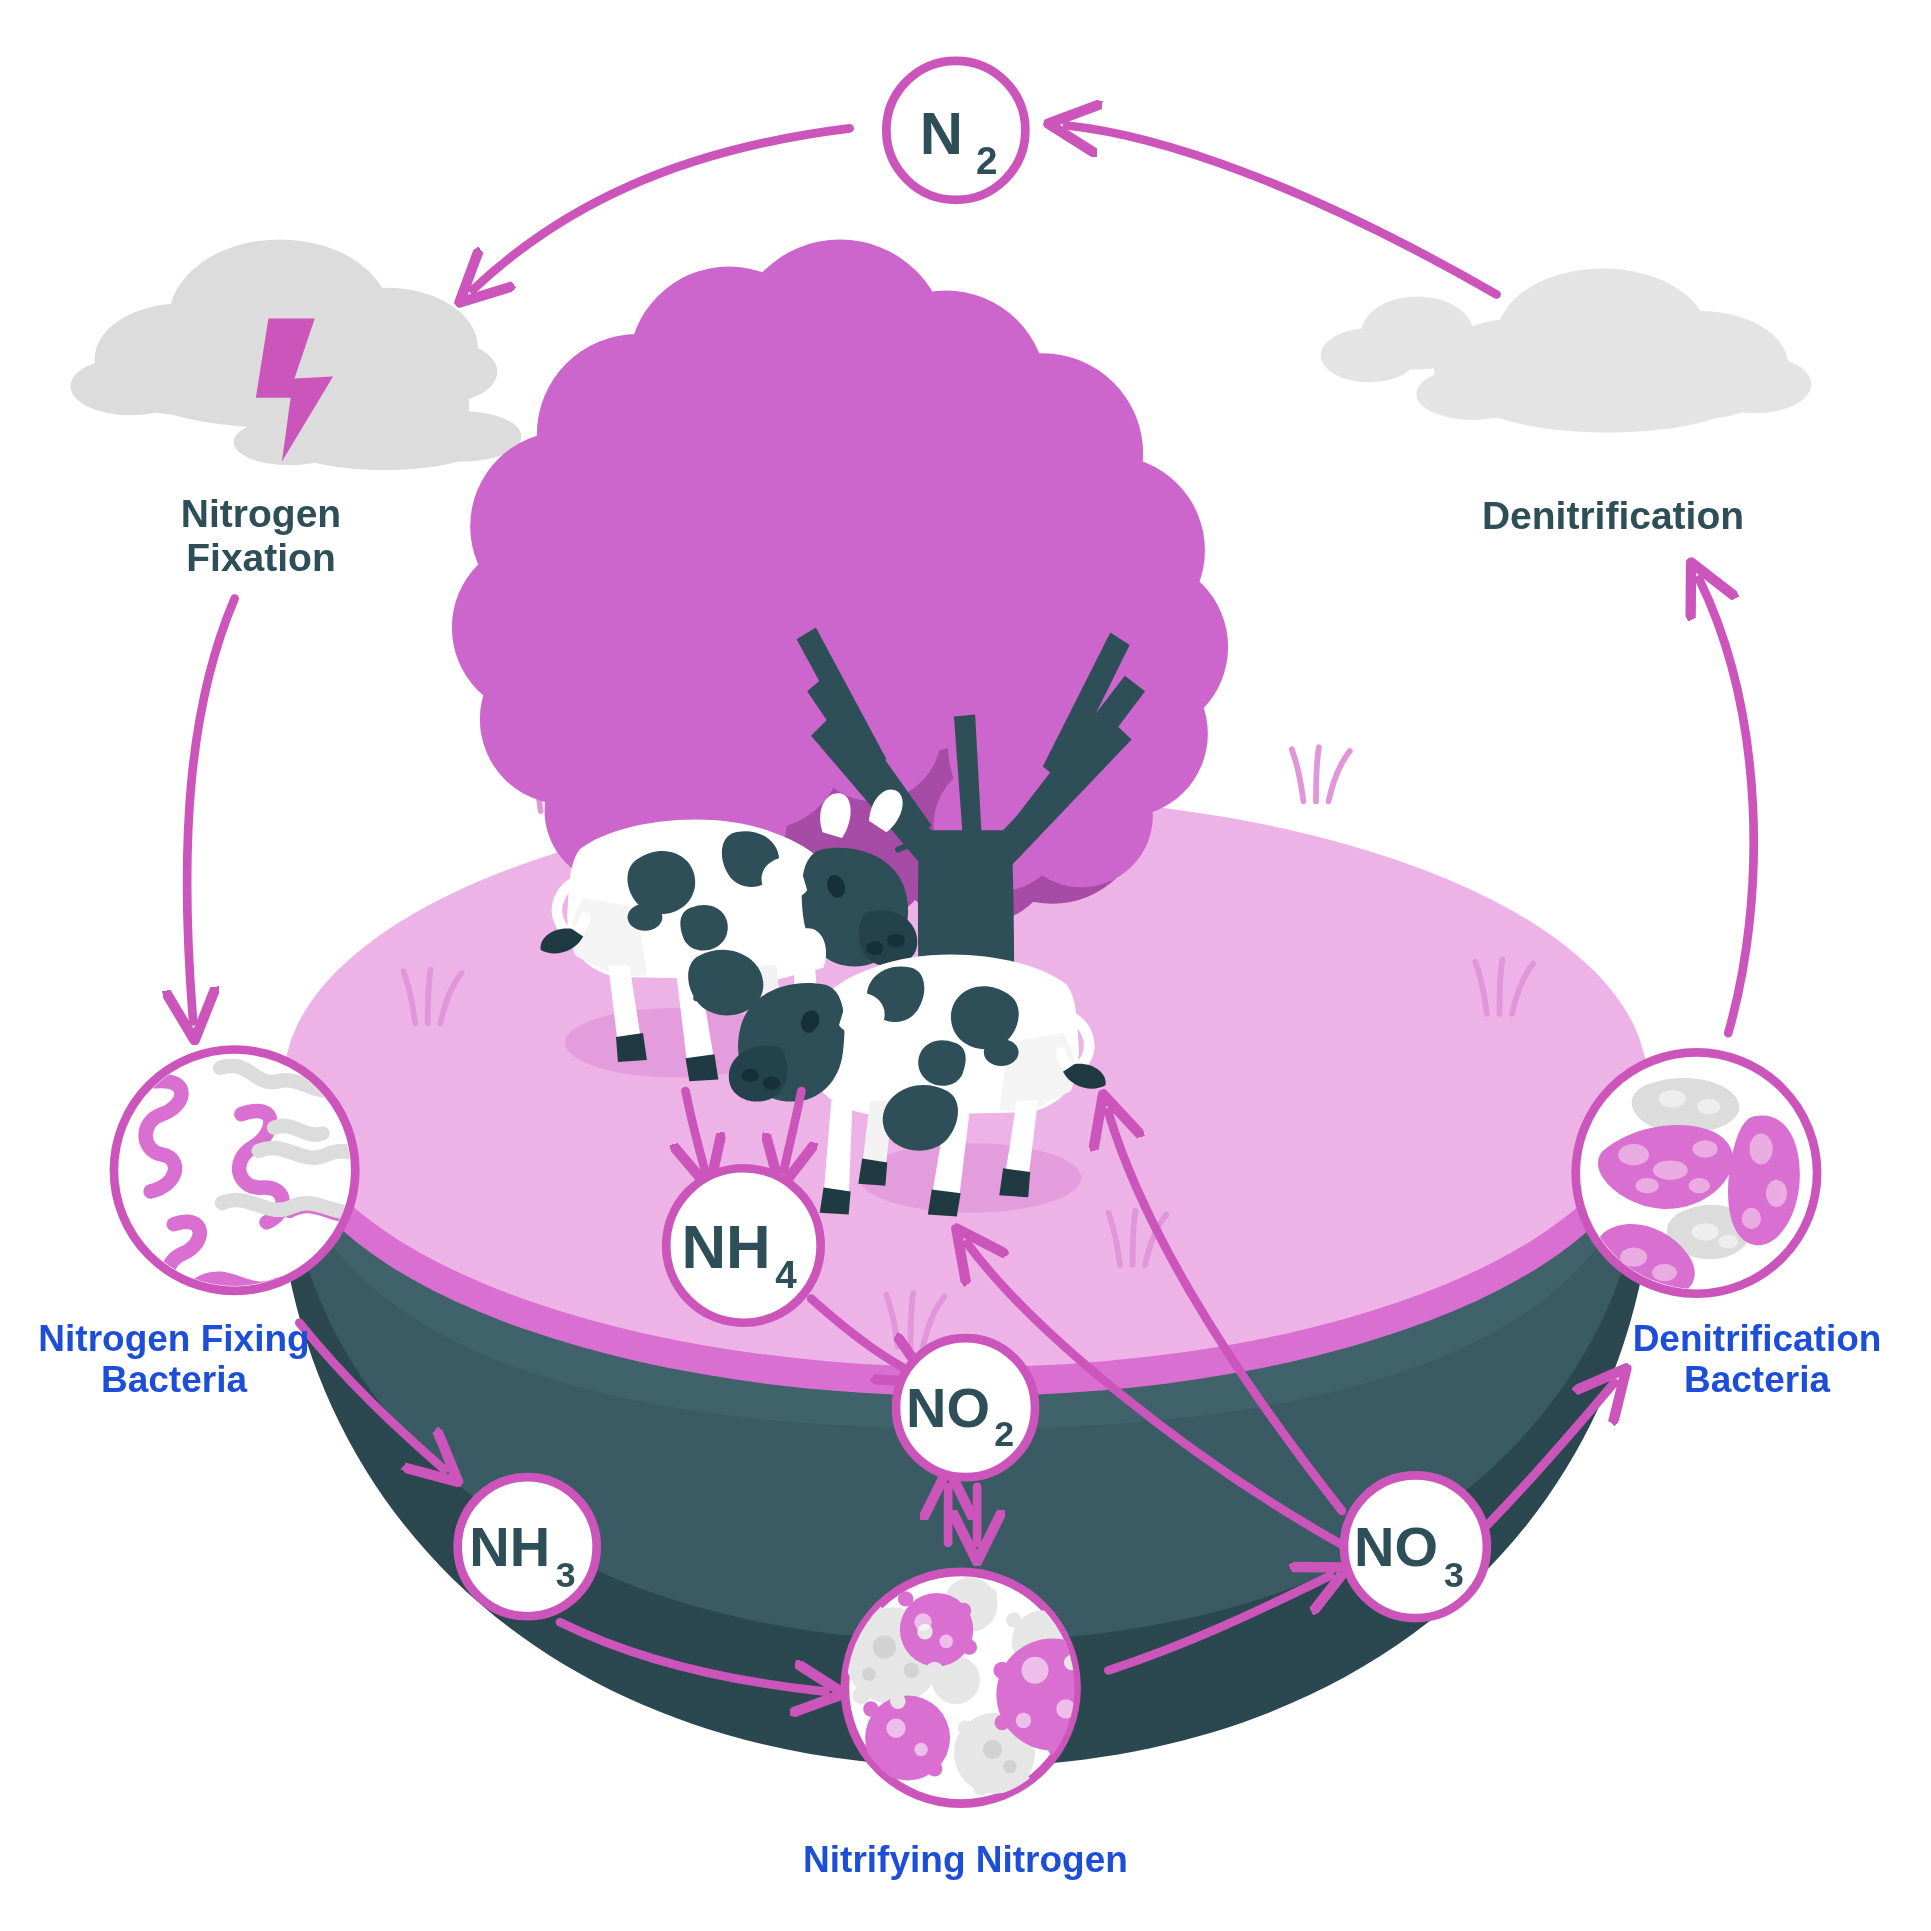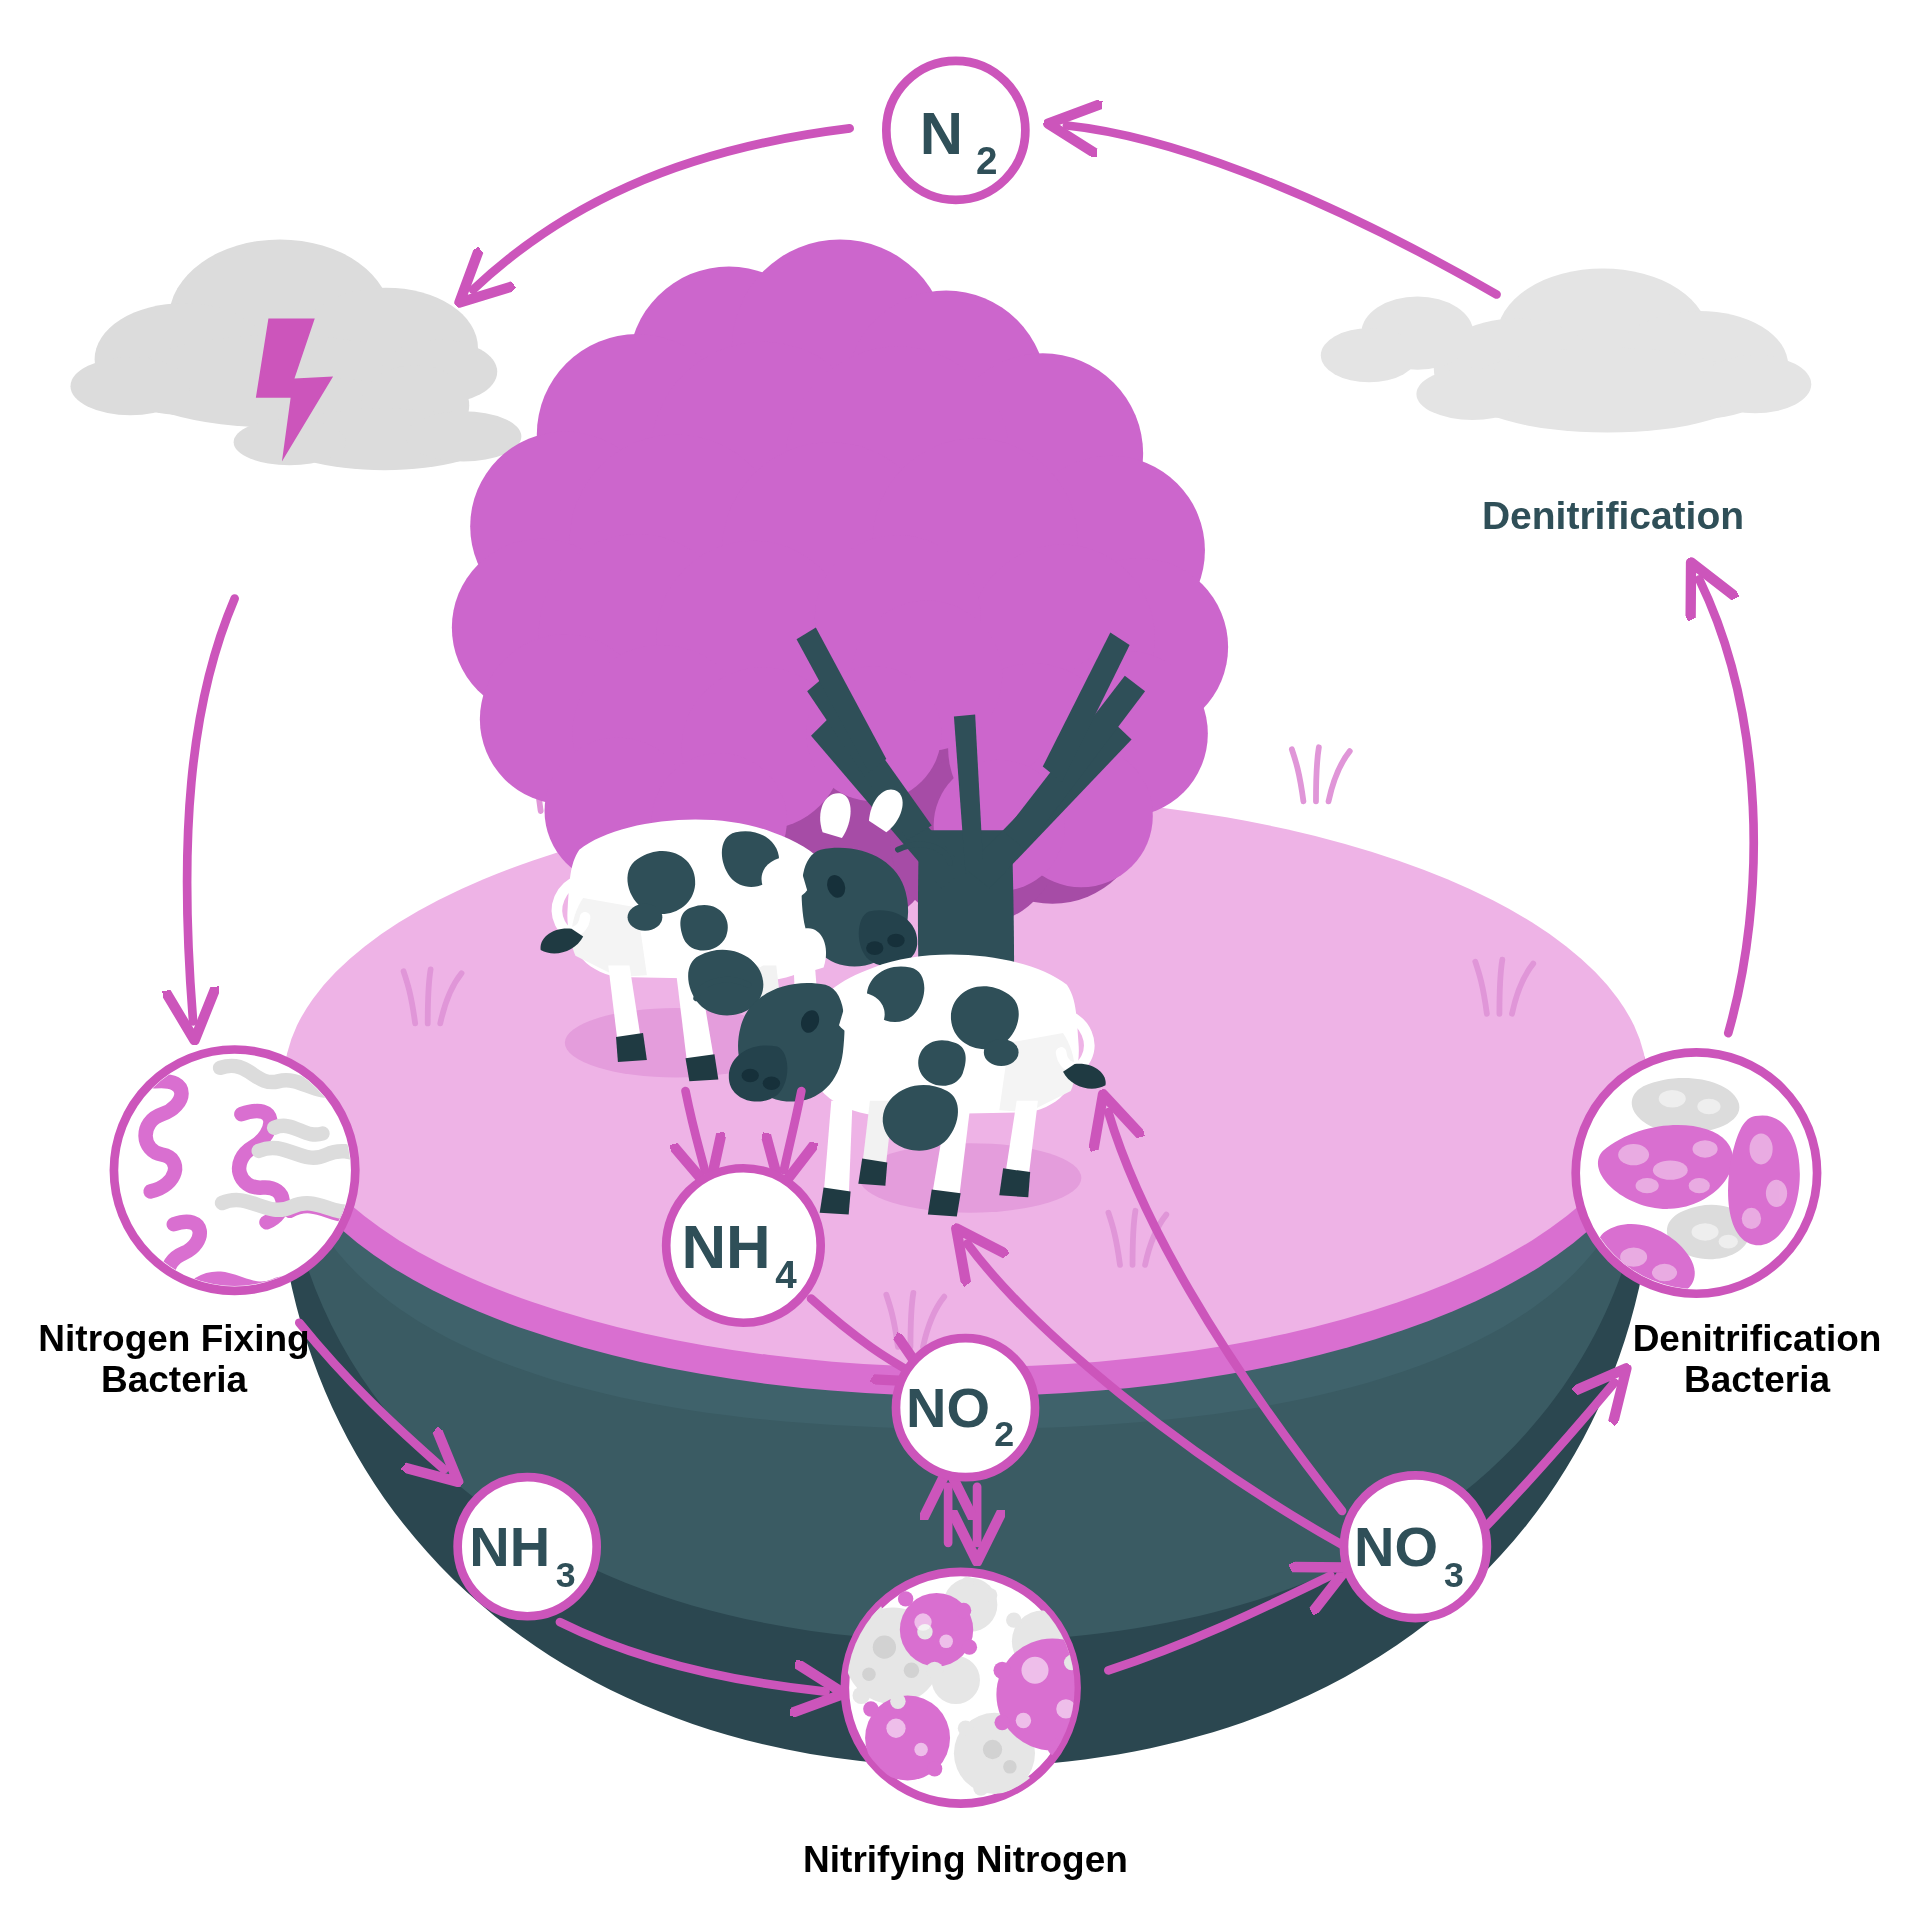--- a/index.html
+++ b/index.html
@@ -2,21 +2,21 @@
 <html><head>
 <meta charset="utf-8">
 <style>
   html,body{margin:0;padding:0;background:#ffffff;}
   body{width:1931px;height:1931px;overflow:hidden;
        font-family:"Liberation Sans","DejaVu Sans",sans-serif;}
   #stage{position:relative;width:1931px;height:1931px;background:#fff;}
   svg#scene{position:absolute;left:0;top:0;width:1931px;height:1931px;display:block;}
   .lbl{position:absolute;font-weight:bold;line-height:1.12;white-space:pre-line;}
   .lbl-dark{color:#2f4f58;}
-  .lbl-pink{color:#000000;}
+  .lbl-pink{color:#1d4ed8;}
   #lab-fixation{left:116px;top:492px;width:290px;text-align:center;font-size:39px;}
   #lab-denit{left:1410px;top:494px;width:406px;text-align:center;font-size:39px;}
   #lab-nfb{left:0px;top:1318px;width:348px;text-align:center;font-size:37px;}
   #lab-dnb{left:1583px;top:1318px;width:348px;text-align:center;font-size:37px;}
   #lab-nib{left:676px;top:1839px;width:579px;text-align:center;font-size:37px;}
 </style>
 </head>
 <body>
 
 <div id="stage">
@@ -386,20 +386,22 @@
     <text x="586" y="1644" font-family="Liberation Sans, sans-serif" font-size="37" font-weight="bold" fill="#2f4f58" text-anchor="middle">3</text>
   </g>
 
   <g>
     <circle cx="1466" cy="1602" r="74" fill="#ffffff" stroke="#cc55bb" stroke-width="9"></circle>
     <text x="1446" y="1622" font-family="Liberation Sans, sans-serif" font-size="58" font-weight="bold" fill="#2f4f58" text-anchor="middle">NO</text>
     <text x="1506" y="1644" font-family="Liberation Sans, sans-serif" font-size="37" font-weight="bold" fill="#2f4f58" text-anchor="middle">3</text>
   </g>
 </svg>
 
+<div class="lbl lbl-dark" id="lab-fixation">Nitrogen
+Fixation</div>
 <div class="lbl lbl-dark" id="lab-denit">Denitrification</div>
 <div class="lbl lbl-pink" id="lab-nfb">Nitrogen Fixing
 Bacteria</div>
 <div class="lbl lbl-pink" id="lab-dnb">Denitrification
 Bacteria</div>
 <div class="lbl lbl-pink" id="lab-nib">Nitrifying Nitrogen</div>
 
 </div>
 
 

